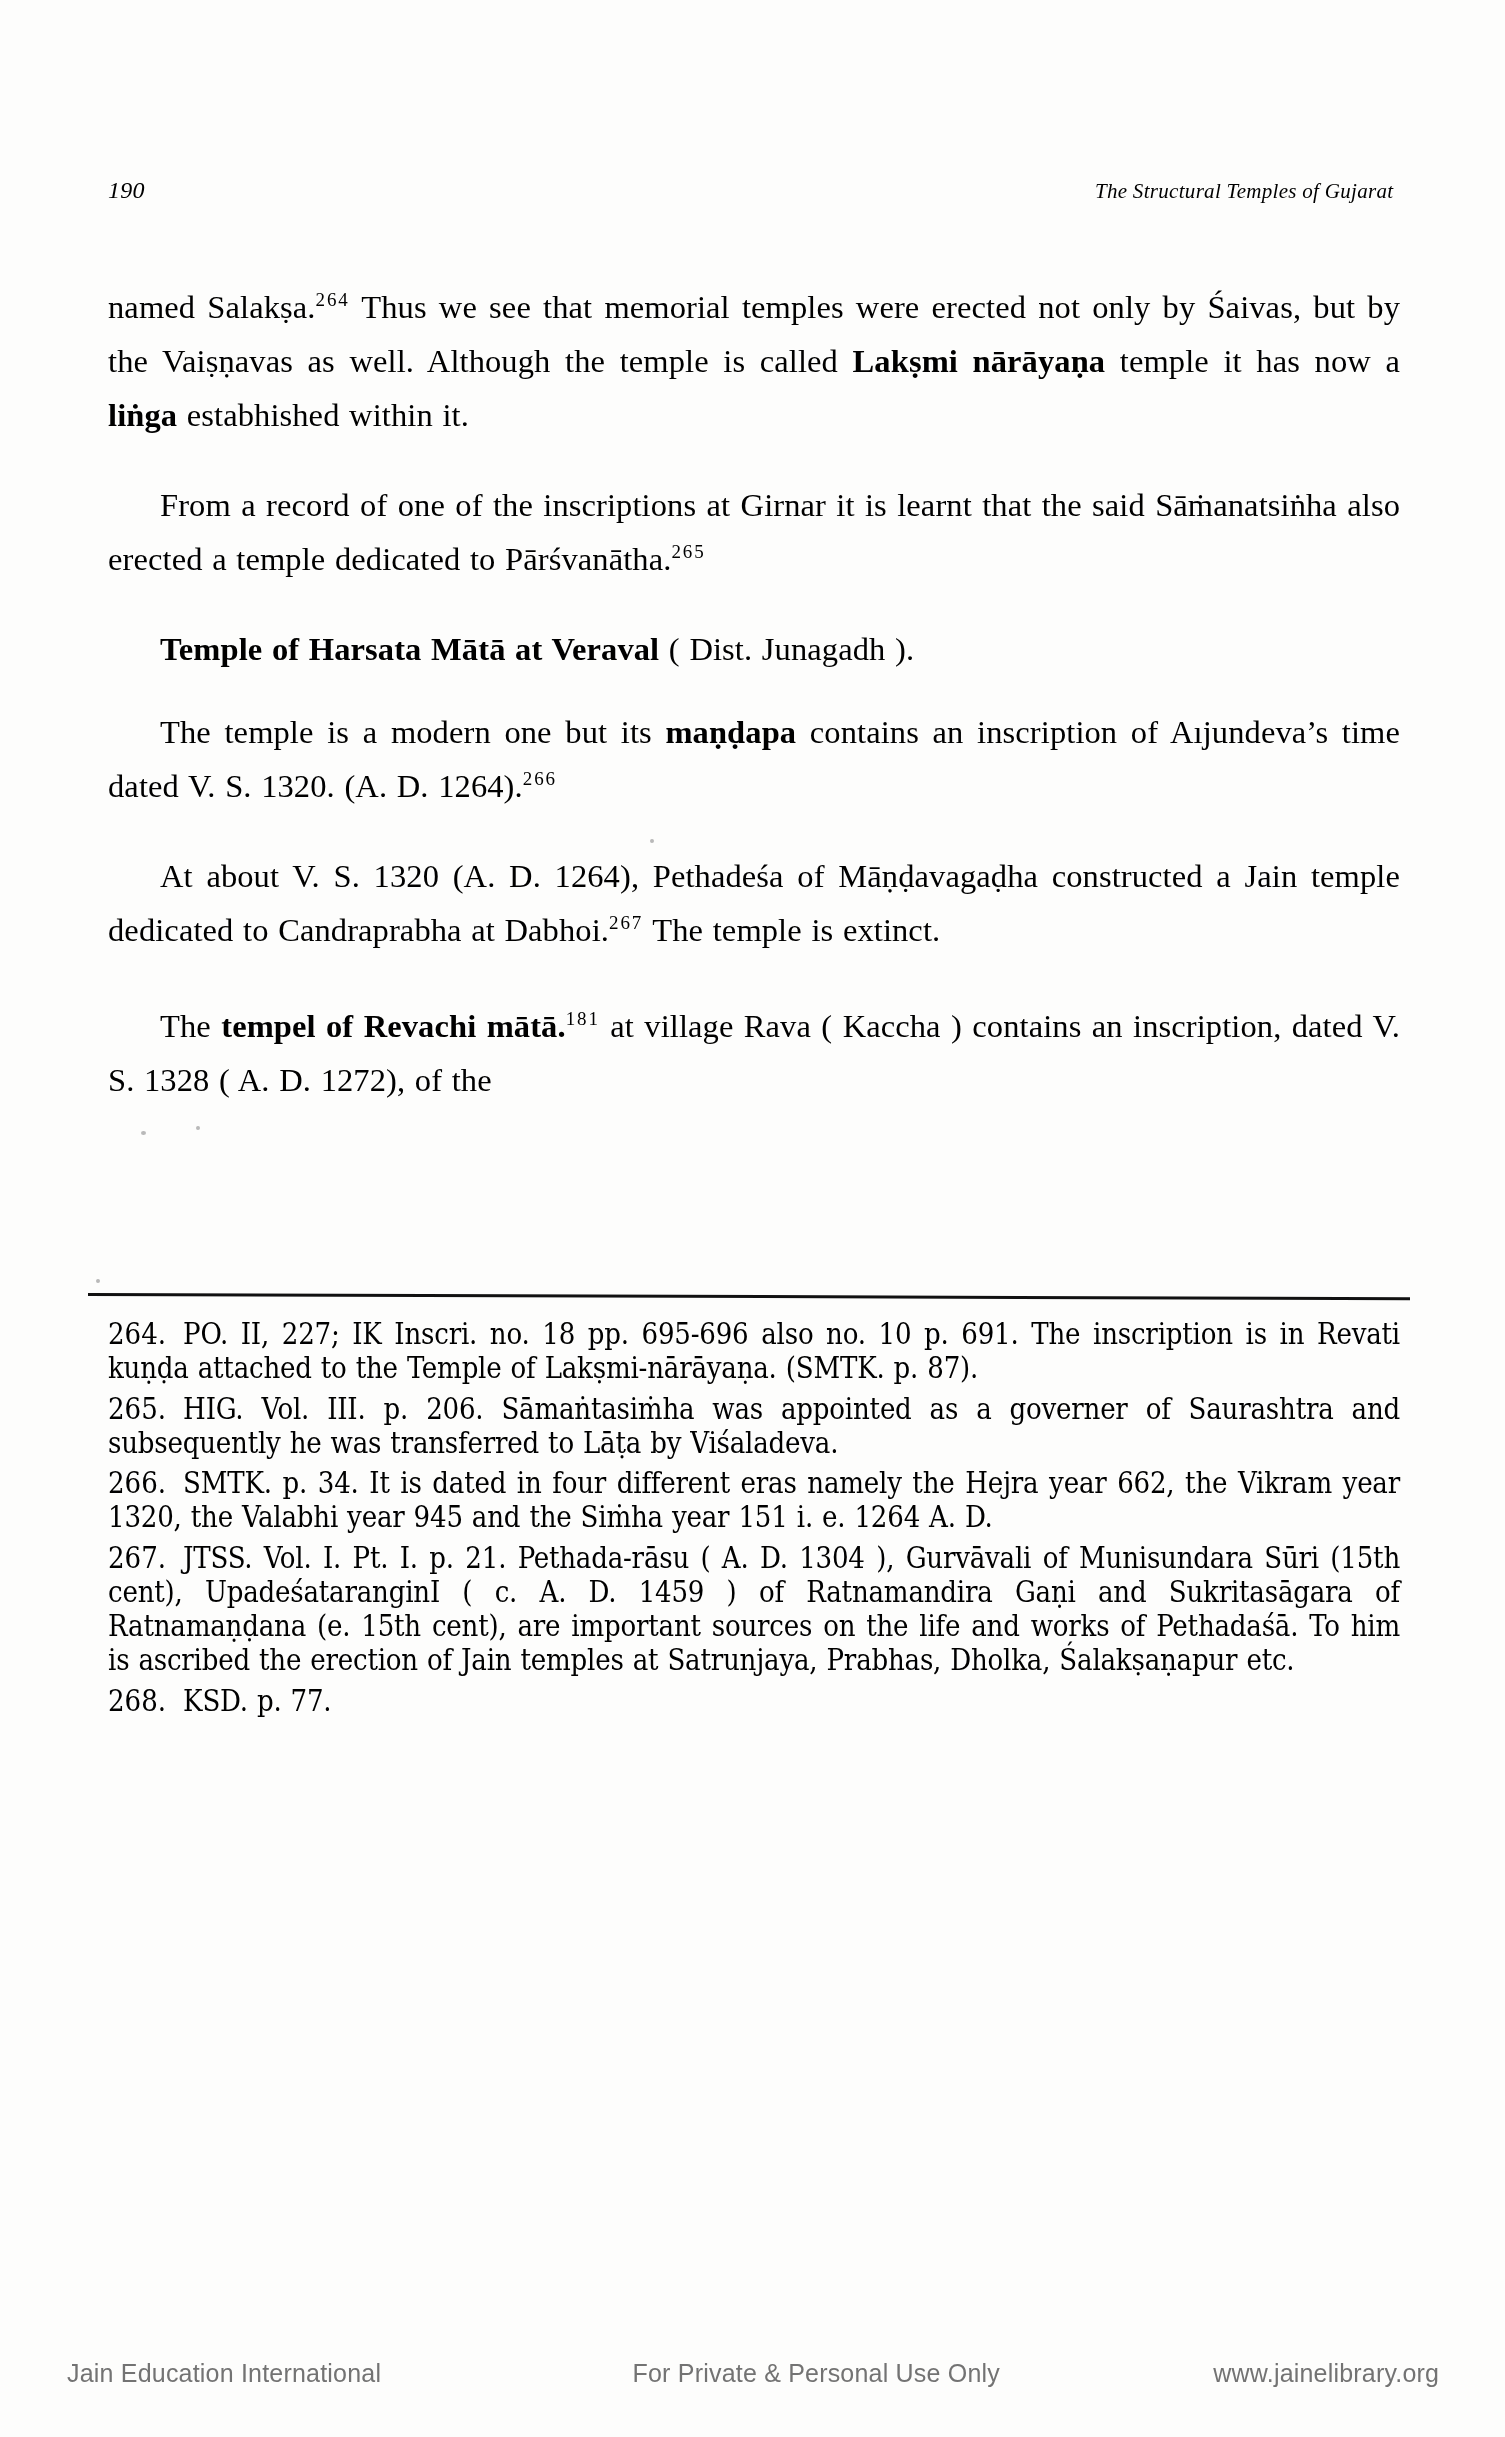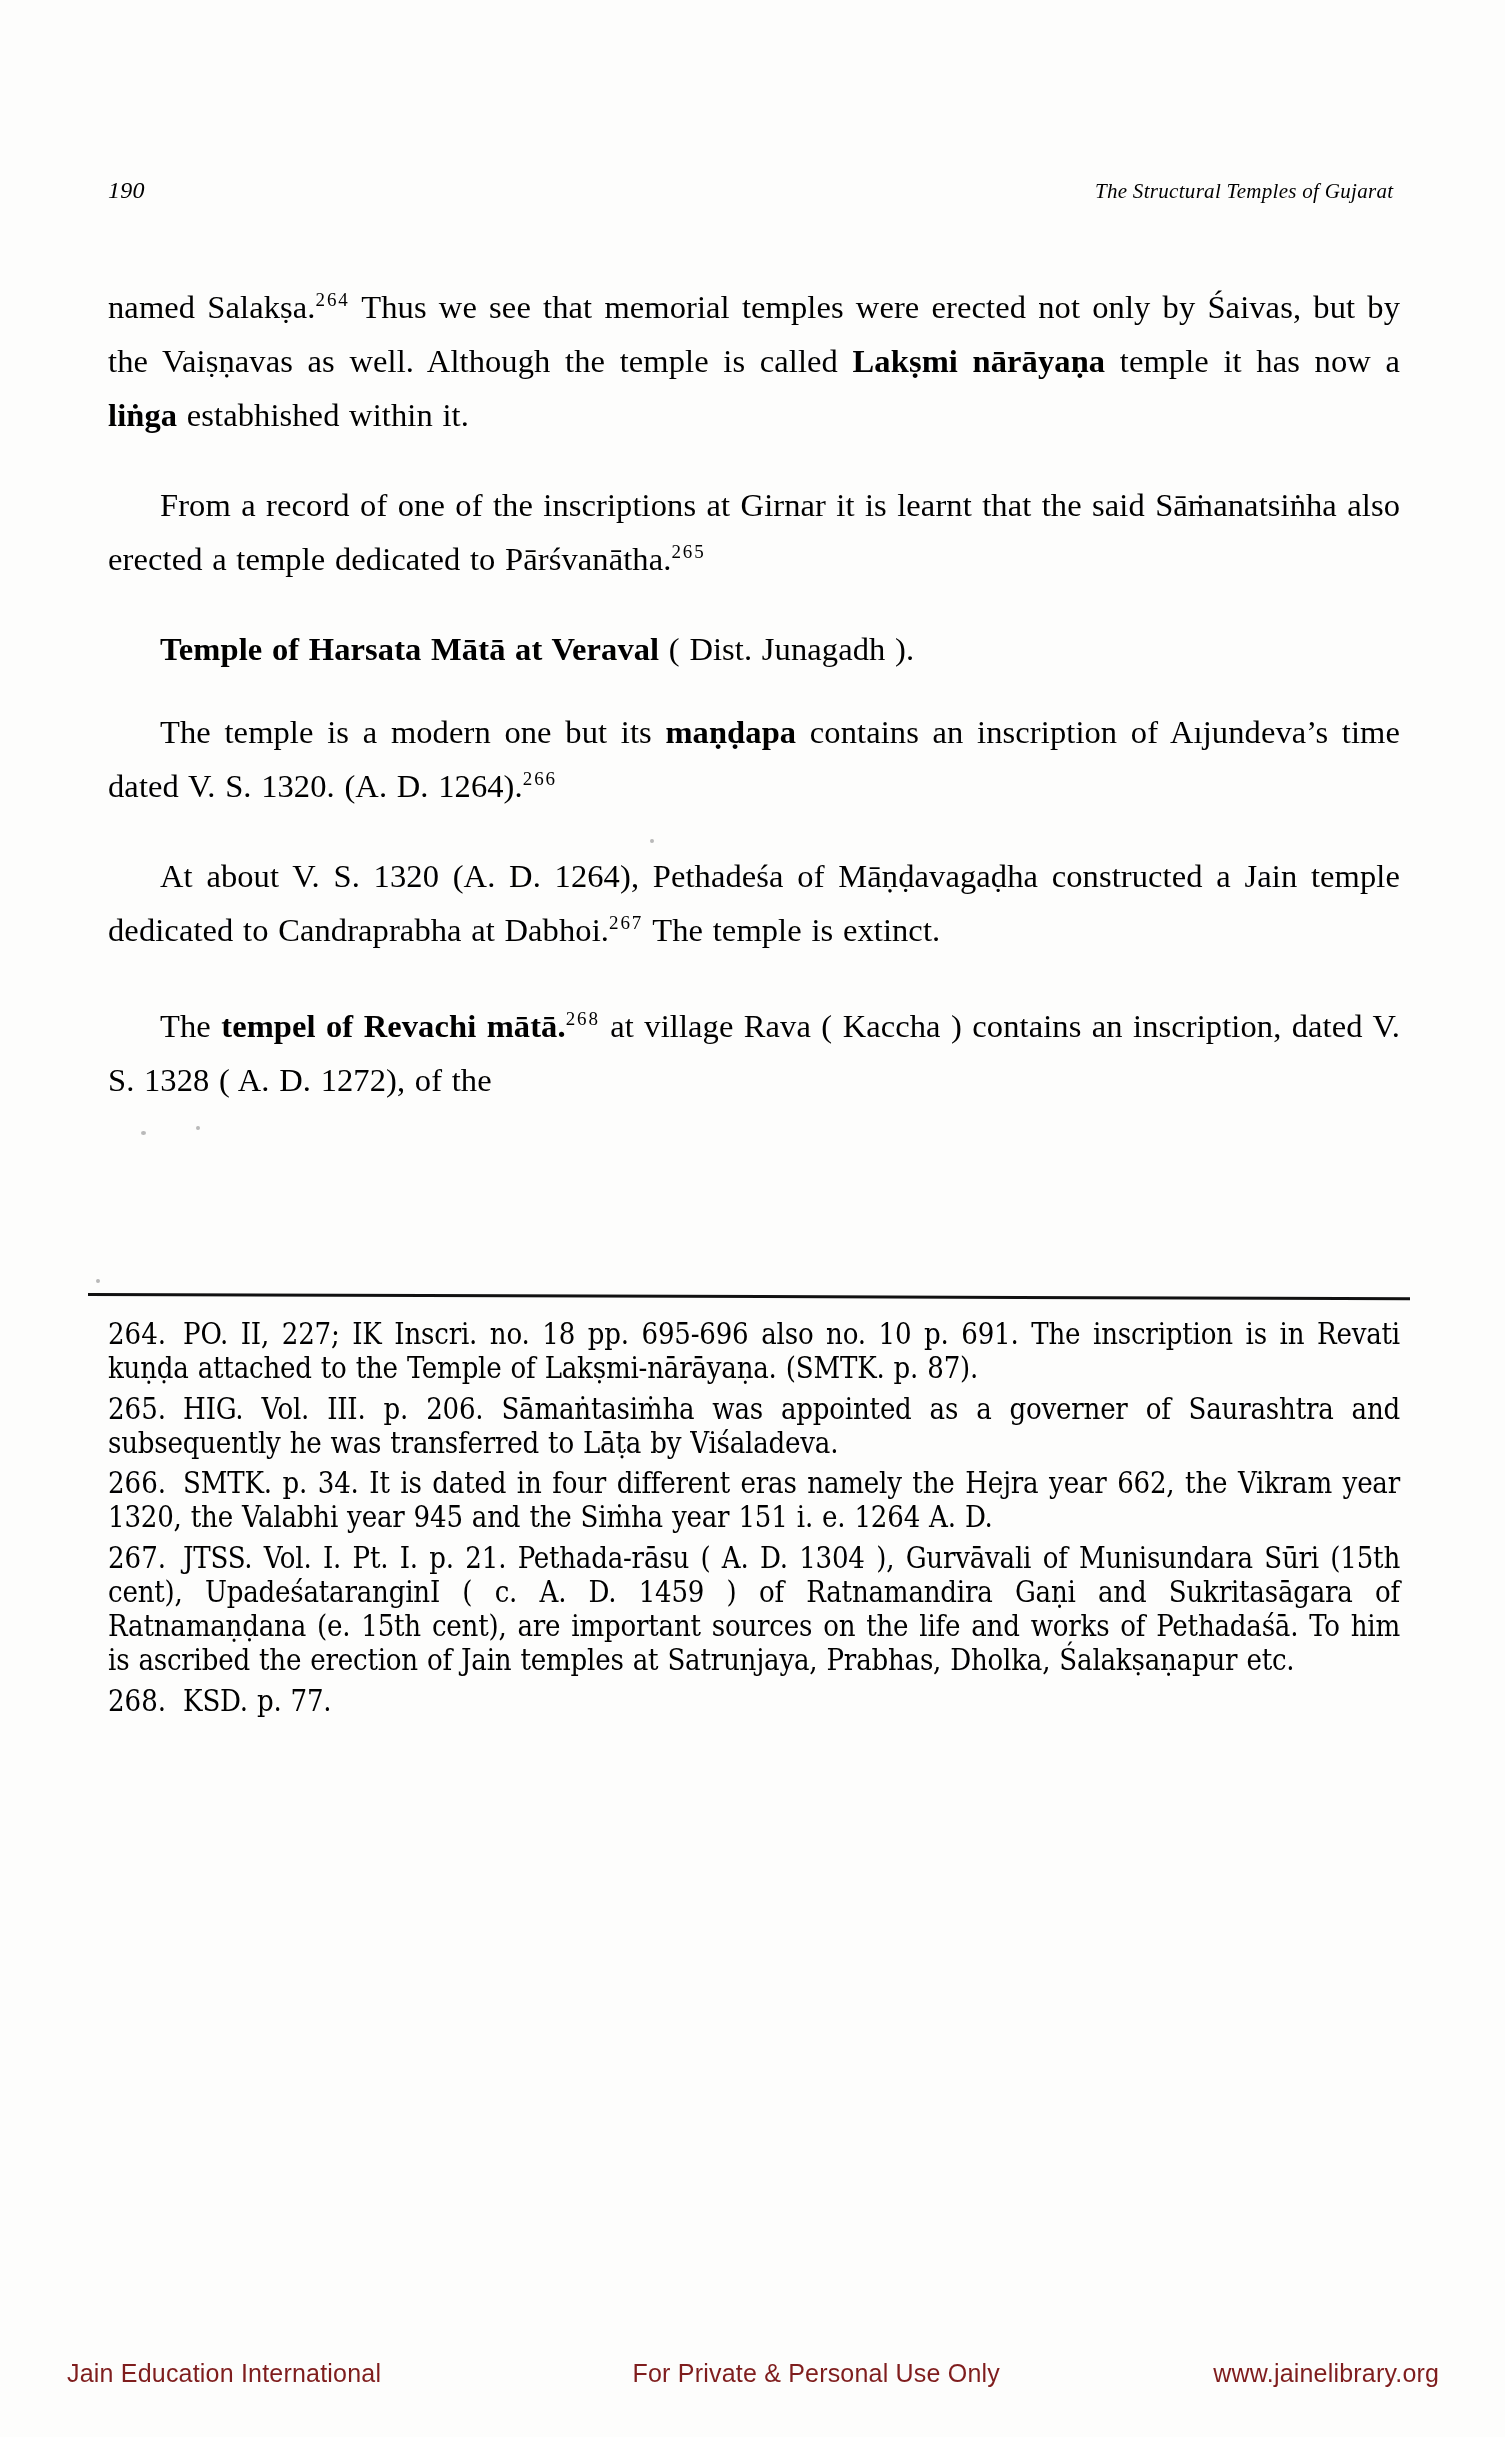--- a/index.html
+++ b/index.html
@@ -122,21 +122,21 @@
 
   
   .footer {
     position: absolute;
     left: 67px;
     top: 2359px;
     width: 1376px;
     display: flex;
     justify-content: space-between;
     align-items: baseline;
-    color: #7f1d1d;
+    color: #737373;
     font-family: "Liberation Sans", "DejaVu Sans", sans-serif;
     font-size: 25px;
     letter-spacing: 0.2px;
   }
   .footer .center { margin-left: 38px; }
   .footer .right { padding-right: 3.8px; }
 
   
   .speck {
     position: absolute;
@@ -170,21 +170,21 @@
 
     <p class="para indent gap-sm">
       <span>The temple is a modern one but its </span><span class="bold">maṇḍapa</span><span> contains an inscription of Aıjundeva’s time dated V. S. 1320. (A. D. 1264).</span><sup class="note">266</sup>
     </p>
 
     <p class="para indent gap-md">
       <span>At about V. S. 1320 (A. D. 1264), Pethadeśa of Māṇḍavagaḍha constructed a Jain temple dedicated to Candraprabha at Dabhoi.</span><sup class="note">267</sup><span> The temple is extinct.</span>
     </p>
 
     <p class="para indent gap-lg">
-      <span>The </span><span class="bold">tempel of Revachi mātā.</span><sup class="note">268</sup><span> at village Rava ( Kaccha ) contains an inscription, dated V. S. 1328 ( A. D. 1272), of the</span>
+      <span>The </span><span class="bold">tempel of Revachi mātā.</span><sup class="note">181</sup><span> at village Rava ( Kaccha ) contains an inscription, dated V. S. 1328 ( A. D. 1272), of the</span>
     </p>
 
   </div>
 
   <div class="rule"></div>
 
   <div class="footnotes">
 
     <p class="fn">
       <span class="num">264.</span><span class="sp"></span><span>PO. II, 227; IK Inscri. no. 18 pp. 695-696 also no. 10 p. 691. The inscription is in Revati kuṇḍa attached to the Temple of Lakṣmi-nārāyaṇa. (SMTK. p. 87).</span>

